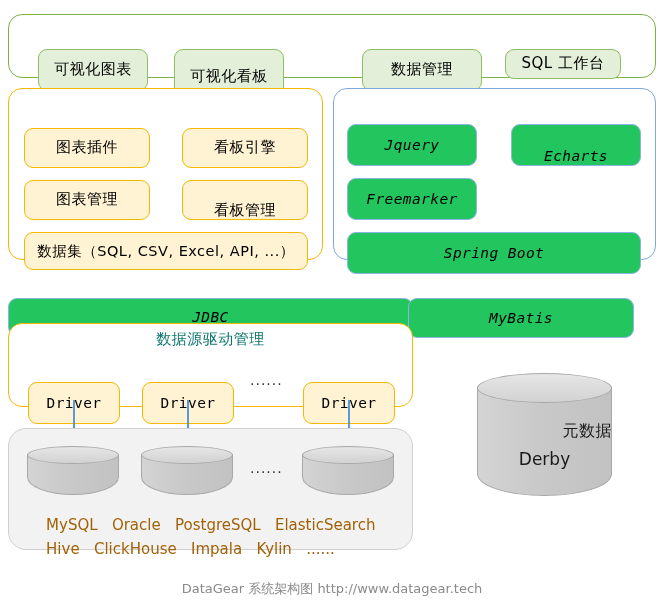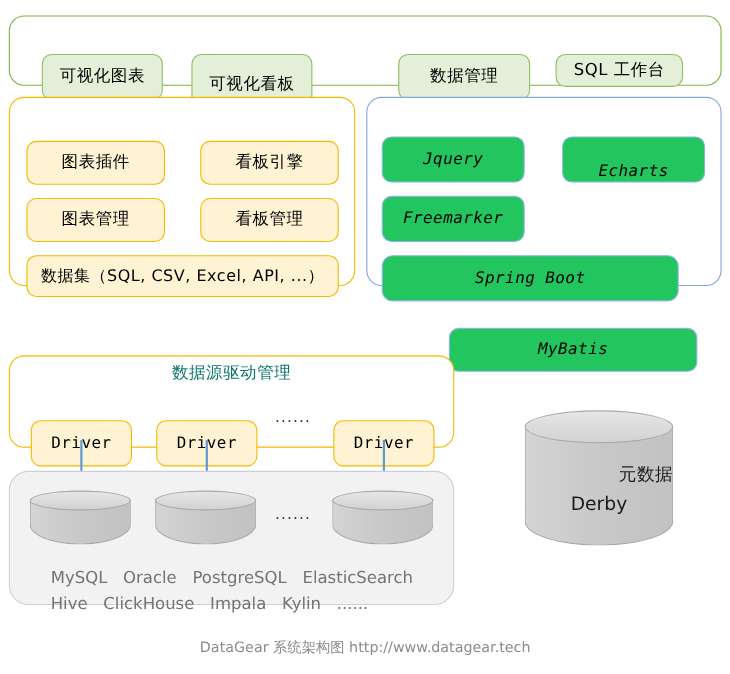--- a/index.html
+++ b/index.html
@@ -67,21 +67,21 @@
   .conn{position:absolute;background:#5b9bd5;width:2px;}
   .arrow{
     position:absolute;width:0;height:0;
     border-left:6px solid transparent;border-right:6px solid transparent;
     border-top:10px solid #5b9bd5;
   }
 
   .dots{position:absolute;font-size:14px;color:#333;letter-spacing:1px;
         font-family:"DejaVu Sans","Liberation Sans",sans-serif;}
 
-  .dblist{position:absolute;font-size:15px;color:#737373;white-space:pre;}
+  .dblist{position:absolute;font-size:15px;color:#a16207;white-space:pre;}
 
   .caption{
     position:absolute;width:100%;text-align:center;
     font-size:13px;color:#8a8a8a;
   }
 </style>
 </head>
 <body>
 
 <div class="stage">
@@ -105,42 +105,45 @@
   </div>
   <div class="node node-amber cn" style="left:182px;top:104px;width:126px;height:40px;">
     <span>看板引擎</span>
   </div>
   <div class="node node-amber cn" style="left:24px;top:104px;width:126px;height:40px;">
     <span>图表插件</span>
   </div>
   <div class="node node-amber cn" style="left:24px;top:156px;width:126px;height:40px;">
     <span>图表管理</span>
   </div>
-  <div class="node node-amber cn" style="left:182px;top:156px;width:126px;height:40px;">
+  <div class="node node-amber cn" style="left:182px;top:156px;width:126px;height:40px;align-items:flex-end;">
     <span>看板管理</span>
   </div>
   <div class="node node-amber cn" style="left:24px;top:208px;width:284px;height:38px;font-size:14.5px;">
     <span>数据集（SQL, CSV, Excel, API, ...）</span>
   </div>
 
   <div class="group group-blue" style="left:333px;top:88px;width:323px;height:172px;">
   </div>
   <div class="node node-blue mono" style="left:347px;top:100px;width:130px;height:42px;">
     <span>Jquery</span>
   </div>
   <div class="node node-blue mono" style="left:511px;top:100px;width:130px;height:42px;align-items:flex-end;">
     <span>Echarts</span>
   </div>
   <div class="node node-blue mono" style="left:347px;top:154px;width:130px;height:42px;">
     <span>Freemarker</span>
   </div>
-  <div class="node node-blue mono" style="left:347px;top:208px;width:270px;height:42px;border-radius:10px;">
+  <div class="node node-blue mono" style="left:347px;top:208px;width:294px;height:42px;">
     <span>Spring Boot</span>
   </div>
 
+  <div class="node node-blue mono" style="left:8px;top:274px;width:405px;height:38px;">
+    <span>JDBC</span>
+  </div>
   <div class="node node-blue mono" style="left:408px;top:274px;width:226px;height:40px;">
     <span>MyBatis</span>
   </div>
 
   <div class="group group-amber" style="left:8px;top:323px;width:405px;height:84px;">
   </div>
   <div class="section-title cn" style="left:8px;top:330px;width:405px;">
     <span>数据源驱动管理</span>
   </div>
   <div class="node node-amber mono" style="left:28px;top:358px;width:92px;height:42px;">

